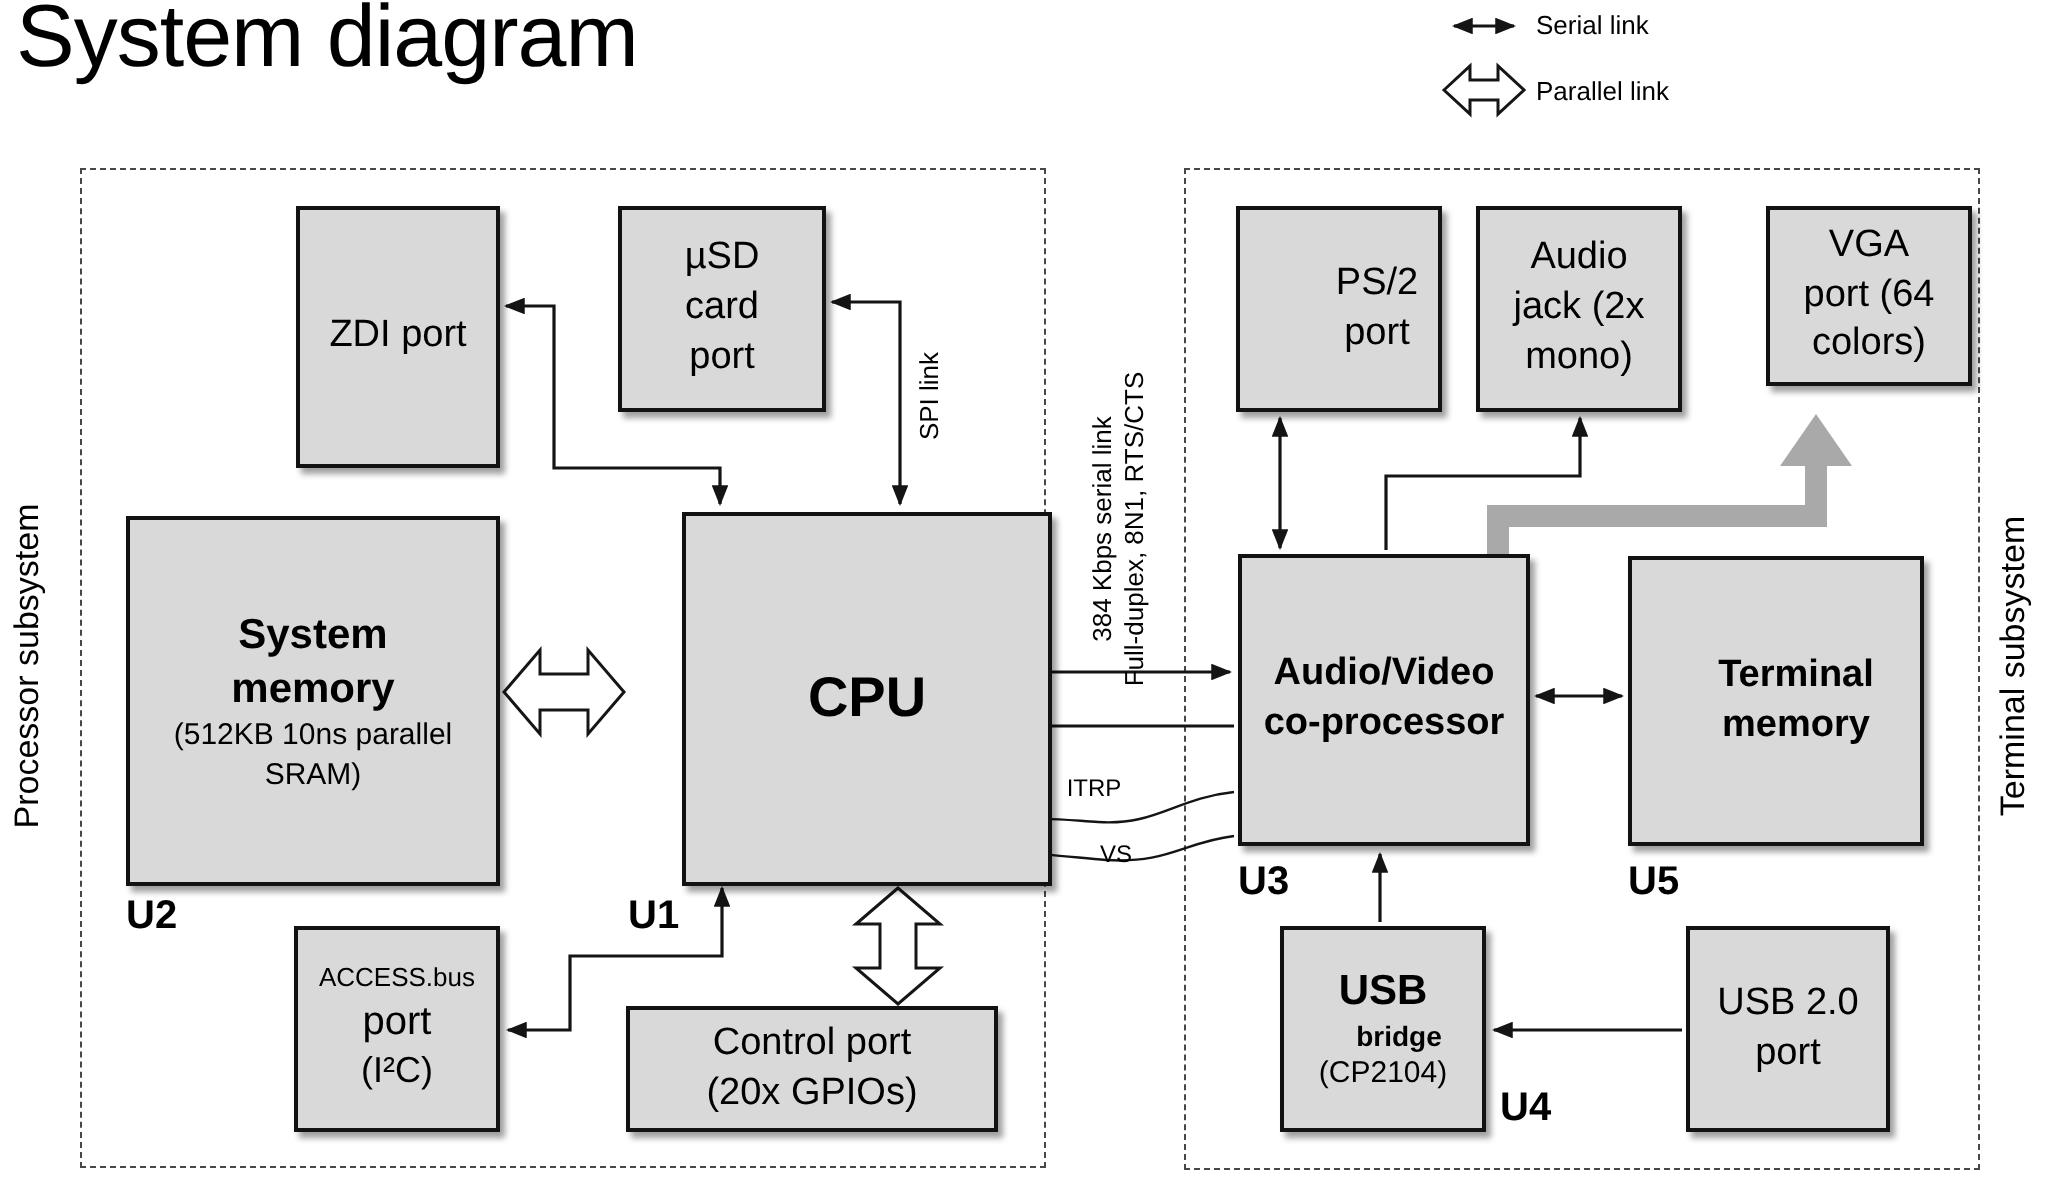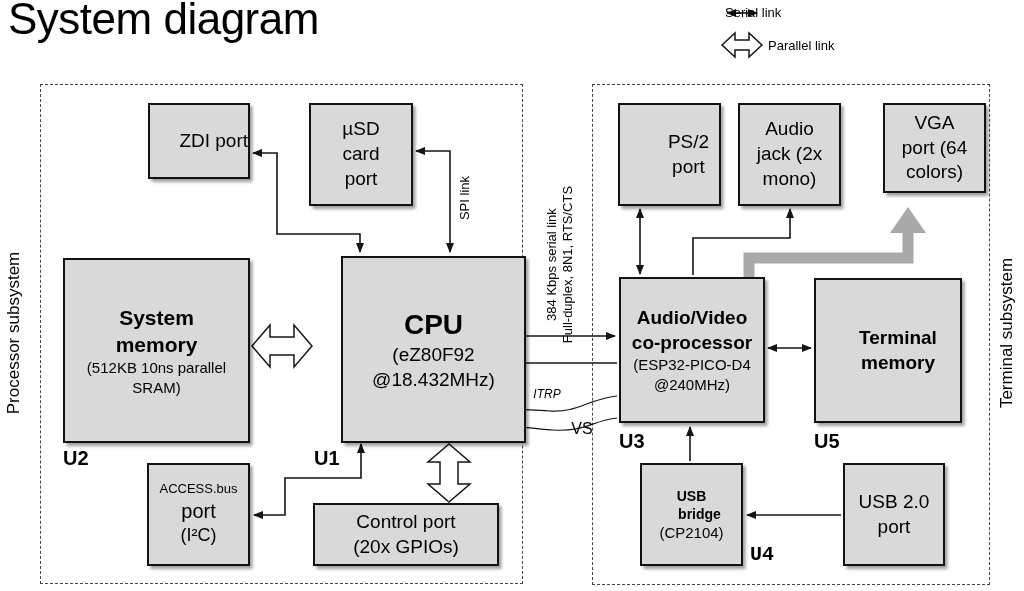--- a/index.html
+++ b/index.html
@@ -72,44 +72,42 @@
   <path d="M 690 461 V 427" fill="none" stroke="#141414" stroke-width="1.6" marker-end="url(#arr)"></path>
   <path d="M 841 515 H 747" fill="none" stroke="#141414" stroke-width="1.6" marker-end="url(#arr)"></path>
 
   <polygon points="252,346 270,325 270,337 294,337 294,325 312,346 294,367 294,355 270,355 270,367" fill="#ffffff" stroke="#161616" stroke-width="1.5"></polygon>
   <polygon points="449,444 428,462 440,462 440,484 428,484 449,502 470,484 458,484 458,462 470,462" fill="#ffffff" stroke="#161616" stroke-width="1.5"></polygon>
 
   <path d="M 727 13 H 757" fill="none" stroke="#141414" stroke-width="1.6" marker-start="url(#arr)" marker-end="url(#arr)"></path>
   <polygon points="722,45 735,33 735,40 749,40 749,33 762,45 749,57 749,50 735,50 735,57" fill="#ffffff" stroke="#161616" stroke-width="1.5"></polygon>
 </svg>
 
-<div class="legendText" style="left:725px; top:5px;">Serial link</div>
+<div class="legendText" style="left:768px; top:5px;">Serial link</div>
 <div class="legendText" style="left:768px; top:38px;">Parallel link</div>
 
-<div class="box" style="left:148px; top:103px; width:102px; height:76px;align-items:flex-end;">
+<div class="box" style="left:148px; top:103px; width:102px; height:131px;">
   <span class="lbl pre">ZDI port</span>
 </div>
 
 <div class="box" style="left:309px; top:103px; width:104px; height:103px;">
   <span class="lbl pre">µSD
 card
 port</span>
 </div>
 
 <div class="box" style="left:63px; top:258px; width:187px; height:185px;">
   <span class="b pre" style="font-size:21px;">System
 memory</span>
   <span class="sub pre">(512KB 10ns parallel
 SRAM)</span>
 </div>
 
 <div class="box" style="left:313px; top:256px; width:185px; height:187px;margin-left:28px;">
   <span class="b" style="font-size:28px;">CPU</span>
-  <span class="pre" style="font-size:19px;">(eZ80F92
-@18.432MHz)</span>
 </div>
 
 <div class="box" style="left:147px; top:463px; width:103px; height:103px;">
   <span style="font-size:13px;">ACCESS.bus</span>
   <span style="font-size:20px;">port</span>
   <span style="font-size:18px;">(I²C)</span>
 </div>
 
 <div class="box" style="left:313px; top:503px; width:186px; height:63px;">
   <span class="lbl pre">Control port
@@ -129,43 +127,41 @@
 
 <div class="box" style="left:859px; top:103px; width:103px; height:90px;margin-left:24px;">
   <span class="lbl pre">VGA
 port (64
 colors)</span>
 </div>
 
 <div class="box" style="left:619px; top:277px; width:146px; height:146px;align-items:center;">
   <span class="b pre" style="font-size:19px;">Audio/Video
 co-processor</span>
-  <span class="sub pre">(ESP32-PICO-D4
-@240MHz)</span>
 </div>
 
 <div class="box" style="left:814px; top:278px; width:148px; height:145px;padding-left:20px;">
   <span class="b pre" style="font-size:19px;">Terminal
 memory</span>
 </div>
 
 <div class="box" style="left:640px; top:463px; width:103px; height:103px;">
-  <span class="b" style="font-size:14px;">USB</span>
+  <span class="b" style="font-size:21px;">USB</span>
   <span class="b" style="font-size:14px;margin-left:16px;">bridge</span>
   <span style="font-size:15px;">(CP2104)</span>
 </div>
 
 <div class="box" style="left:843px; top:463px; width:102px; height:103px;">
   <span class="lbl pre">USB 2.0
 port</span>
 </div>
 
 <div class="ref" style="left:63px; top:447px;">U2</div>
 <div class="ref" style="left:314px; top:447px;">U1</div>
 <div class="ref" style="left:619px; top:430px;">U3</div>
 <div class="ref" style="left:814px; top:430px;">U5</div>
-<div class="ref" style="left:750px; top:543px;font-family:Liberation Mono, monospace;">U4</div>
+<div class="ref" style="left:750px; top:543px;">U4</div>
 
 <div class="linklabel rot" style="left:434px; top:191px; width:60px; height:14px; font-size:13px;">SPI link</div>
 <div class="linklabel rot" style="left:480px; top:248px; width:160px; height:33px; font-size:13px;">384 Kbps serial link
 Full-duplex, 8N1, RTS/CTS</div>
-<div class="linklabel" style="left:525px; top:387px; width:44px; font-size:12px;font-style:italic;">ITRP</div>
-<div class="linklabel" style="left:562px; top:420px; width:40px; font-size:16px;">VS</div>
+<div class="linklabel" style="left:525px; top:387px; width:44px; font-size:12px;">ITRP</div>
+<div class="linklabel" style="left:538px; top:420px; width:40px; font-size:12px;">VS</div>
 
 </body></html>

